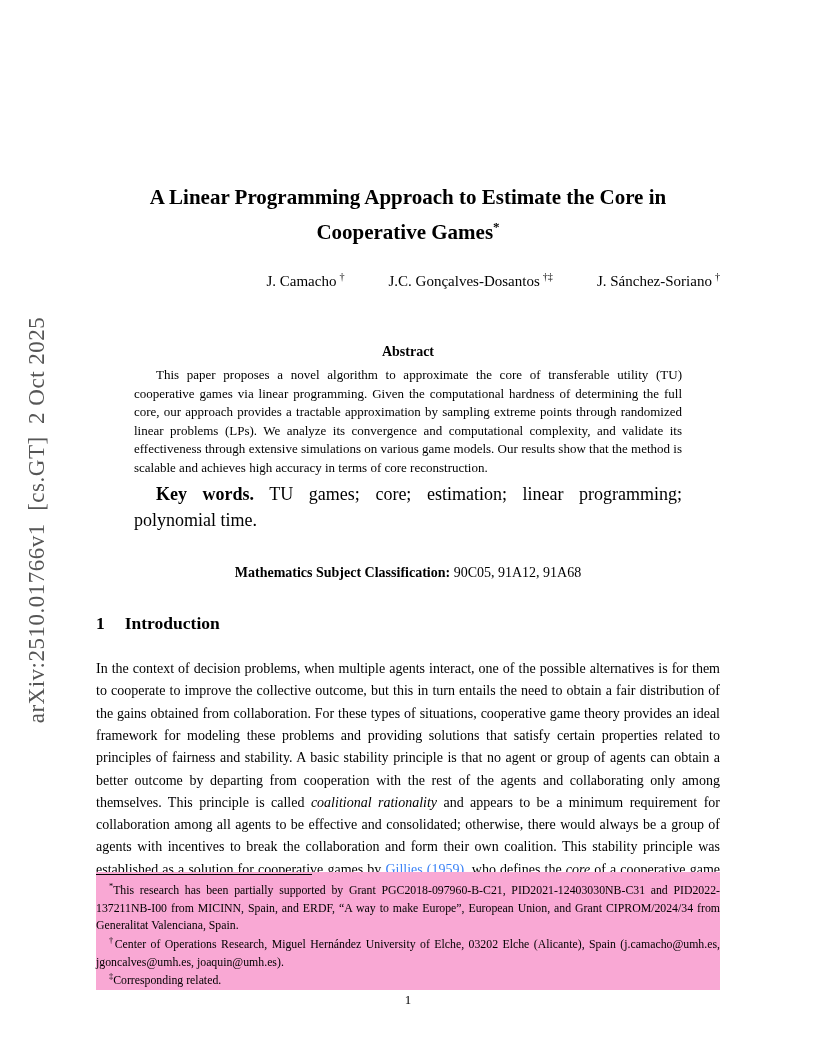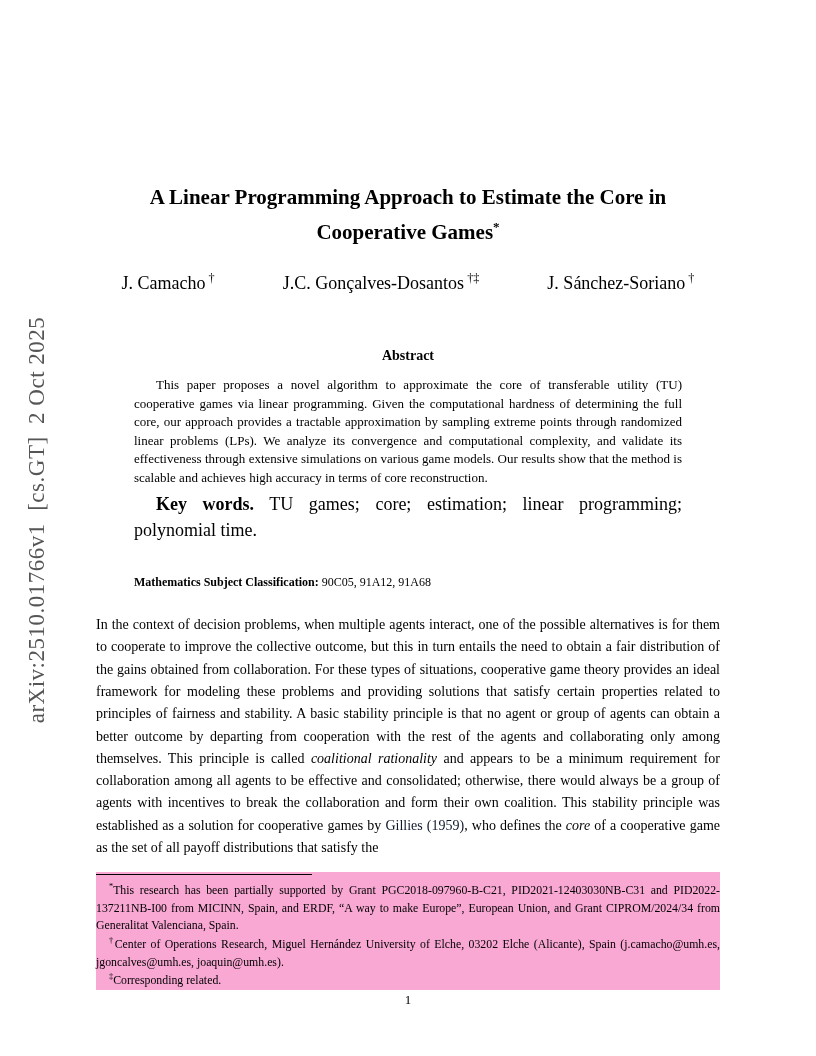--- a/index.html
+++ b/index.html
@@ -29,70 +29,71 @@
   .title {
     margin-top: 164px;
     text-align: center;
     font-size: 21px;
     line-height: 1.65;
   }
   .title sup { font-size: 62%; vertical-align: super; }
   .authors {
     margin-top: 22px;
     display: flex;
-    justify-content: center;
-    gap: 68px;
-    font-size: 18px;
+    justify-content: flex-end;
+    gap: 44px;
+    font-size: 15px;
   }
   .author sup { font-size: 68%; vertical-align: super; margin-left: 3px; }
   .abstract-block {
     width: 548px;
     margin: 54px auto 0 auto;
   }
   .abstract-heading {
     text-align: center;
     font-weight: bold;
     font-size: 14px;
   }
   .abstract-text {
-    margin-top: 12px;
+    margin-top: 6px;
     font-size: 13px;
     line-height: 1.42;
     text-align: justify;
     text-indent: 22px;
   }
   .keywords {
     margin-top: 5px;
     font-size: 18px;
     line-height: 1.42;
     text-align: justify;
     text-indent: 22px;
   }
   .keywords .kw-label { font-weight: bold; }
   .msc {
     width: 548px;
     margin: 32px auto 16px auto;
-    font-size: 12px;
+    font-size: 14px;
+    text-align: center;
   }
   .msc .msc-label { font-weight: bold; }
   .section-heading {
     margin-top: 32px;
     font-size: 17.5px;
     font-weight: bold;
   }
   .section-heading .sec-num { margin-right: 20px; }
   .body-para {
     margin-top: 24px;
     font-size: 14px;
     line-height: 22.3px;
     text-align: justify;
   }
   .body-para .em { font-style: italic; }
   a.cite {
-    color: #0f172a;
+    color: #3b82f6;
     text-decoration: none;
     cursor: pointer;
   }
   .footnote-area {
     position: absolute;
     left: 96px; top: 872px;
     width: 624px;
     background: #f9a8d4;
     padding-top: 2px;
   }
@@ -138,20 +139,23 @@
   <div class="abstract-block">
     <div class="abstract-heading">Abstract</div>
     <p class="abstract-text">This paper proposes a novel algorithm to approximate the core of transferable utility (TU) cooperative games via linear programming. Given the computational hardness of determining the full core, our approach provides a tractable approximation by sampling extreme points through randomized linear problems (LPs). We analyze its convergence and computational complexity, and validate its effectiveness through extensive simulations on various game models. Our results show that the method is scalable and achieves high accuracy in terms of core reconstruction.</p>
     <p class="keywords"><span class="kw-label">Key words.</span><span> TU games; core; estimation; linear programming; polynomial time.</span></p>
   </div>
 
   <div class="msc">
     <span class="msc-label">Mathematics Subject Classification:</span><span> 90C05, 91A12, 91A68</span>
   </div>
 
+  <h2 class="section-heading">
+    <span class="sec-num">1</span><span>Introduction</span>
+  </h2>
 
   <p class="body-para"><span>In the context of decision problems, when multiple agents interact, one of the possible alternatives is for them to cooperate to improve the collective outcome, but this in turn entails the need to obtain a fair distribution of the gains obtained from collaboration. For these types of situations, cooperative game theory provides an ideal framework for modeling these problems and providing solutions that satisfy certain properties related to principles of fairness and stability. A basic stability principle is that no agent or group of agents can obtain a better outcome by departing from cooperation with the rest of the agents and collaborating only among themselves. This principle is called </span><span class="em">coalitional rationality</span><span> and appears to be a minimum requirement for collaboration among all agents to be effective and consolidated; otherwise, there would always be a group of agents with incentives to break the collaboration and form their own coalition. This stability principle was established as a solution for cooperative games by </span><a href="#" class="cite">Gillies (1959)</a><span>, who defines the </span><span class="em">core</span><span> of a cooperative game as the set of all payoff distributions that satisfy the</span></p>
 
 </div>
 
 <div class="footnote-area">
   <hr class="footnote-rule">
   <p class="footnote"><sup>*</sup><span>This research has been partially supported by Grant PGC2018-097960-B-C21, PID2021-12403030NB-C31 and PID2022-137211NB-I00 from MICINN, Spain, and ERDF, “A way to make Europe”, European Union, and Grant CIPROM/2024/34 from Generalitat Valenciana, Spain.</span></p>
   <p class="footnote"><sup>†</sup><span>Center of Operations Research, Miguel Hernández University of Elche, 03202 Elche (Alicante), Spain (j.camacho@umh.es, jgoncalves@umh.es, joaquin@umh.es).</span></p>
   <p class="footnote"><sup>‡</sup><span>Corresponding related.</span></p>

